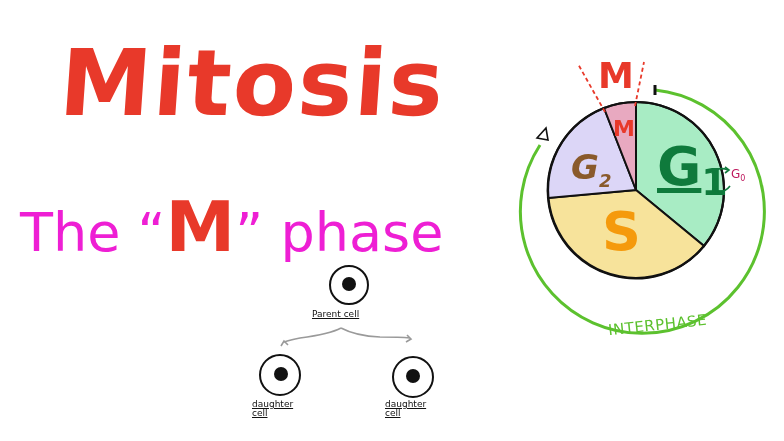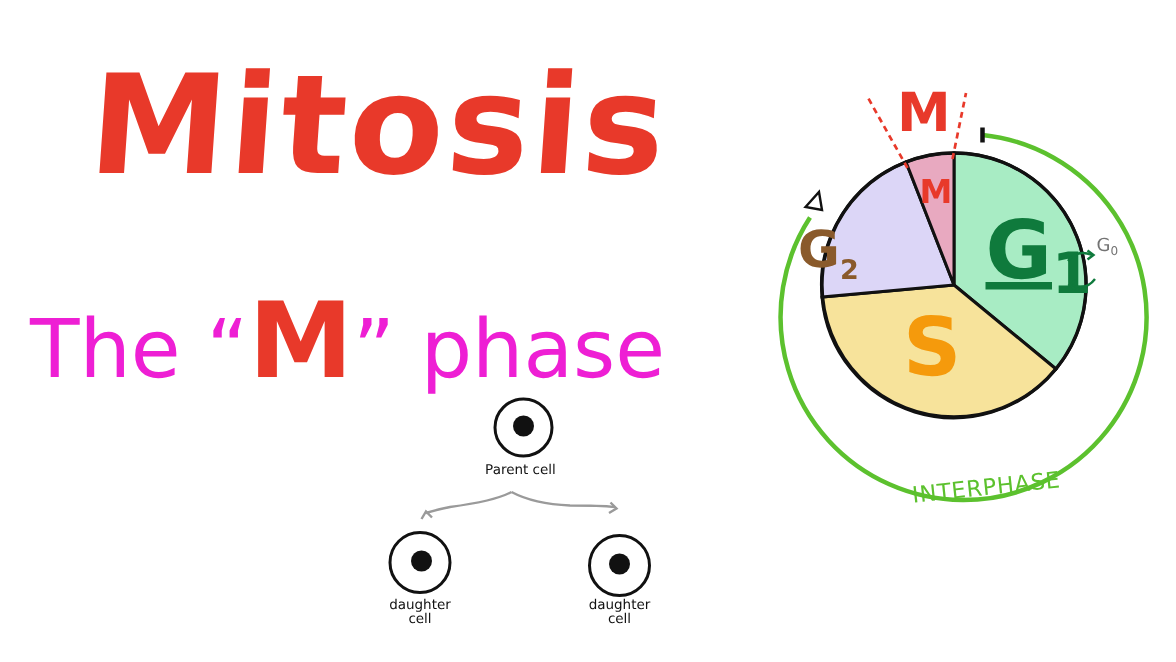--- a/index.html
+++ b/index.html
@@ -2,21 +2,21 @@
 <html><head>
 <meta charset="utf-8">
 <style>
   html,body{margin:0;padding:0;background:#ffffff;}
   body{width:784px;height:441px;position:relative;overflow:hidden;font-family:"DejaVu Sans",sans-serif;}
   .abs{position:absolute;}
   .title{left:60px;top:38px;font-family:"DejaVu Sans",sans-serif;font-size:92px;font-weight:bold;color:#e8392a;letter-spacing:2px;line-height:1;transform:skewX(-4deg);}
   .subtitle{left:20px;top:192px;font-size:54px;line-height:1;color:#ee1fd4;font-family:"DejaVu Sans",sans-serif;white-space:nowrap;}
   .subtitle .q{color:#ee1fd4;}
   .subtitle .m{color:#e8392a;font-size:70px;font-weight:bold;}
-  .cell-label{font-family:"DejaVu Sans",sans-serif;font-size:9px;color:#111;text-align:center;line-height:1;}
+  .cell-label{font-family:"DejaVu Sans",sans-serif;font-size:9px;color:#111;text-align:left;line-height:1;text-decoration:underline;}
 </style>
 </head>
 <body>
 
 <div class="abs title">Mitosis</div>
 
 <div class="abs subtitle">
   <span>The</span>
   <span class="q">“</span><span class="m">M</span><span class="q">”</span>
   <span>phase</span>
@@ -68,31 +68,31 @@
   <div>daughter</div>
   <div>cell</div>
 </div>
 <div class="abs cell-label" style="left:385px;top:400px;width:56px;">
   <div>daughter</div>
   <div>cell</div>
 </div>
 
 <div class="abs" style="left:598px;top:58px;font-size:36px;font-weight:bold;color:#e8392a;line-height:1;">M</div>
 <div class="abs" style="left:613px;top:118px;font-size:22px;font-weight:bold;color:#e8392a;line-height:1;">M</div>
-<div class="abs" style="left:532px;top:150px;font-size:34px;font-weight:bold;color:#8a5a2b;line-height:1;">
+<div class="abs" style="left:571px;top:150px;font-size:34px;font-weight:bold;color:#8a5a2b;line-height:1;font-style:italic;">
   <span>G</span><span style="font-size:18px;vertical-align:-8px;">2</span>
 </div>
 <div class="abs" style="left:657px;top:140px;font-size:54px;font-weight:bold;color:#0f7a3c;line-height:1;text-decoration:underline;">
   <span>G</span><span style="font-size:38px;vertical-align:-10px;">1</span>
 </div>
 <div class="abs" style="left:602px;top:205px;font-size:54px;font-weight:bold;color:#f59a0c;line-height:1;">S</div>
 
 <svg class="abs" style="left:708px;top:164px;" width="50" height="36">
   <path d="M4 10 Q10 2 20 6" fill="none" stroke="#0f7a3c" stroke-width="1.6"></path>
   <path d="M17 3 L21 6 L17 9" fill="none" stroke="#0f7a3c" stroke-width="1.6"></path>
   <path d="M22 22 Q16 30 6 26" fill="none" stroke="#0f7a3c" stroke-width="1.6"></path>
   <path d="M9 23 L5 26 L9 29" fill="none" stroke="#0f7a3c" stroke-width="1.6"></path>
 </svg>
-<div class="abs" style="left:731px;top:157px;font-size:12px;color:#737373;line-height:1;">
+<div class="abs" style="left:731px;top:168px;font-size:12px;color:#be185d;line-height:1;">
   <span>G</span><span style="font-size:8px;vertical-align:-3px;">0</span>
 </div>
 
 <div class="abs" style="left:608px;top:318px;font-size:15px;color:#5cc12e;letter-spacing:0.5px;line-height:1;transform:rotate(-6deg);">INTERPHASE</div>
 
 </body></html>

